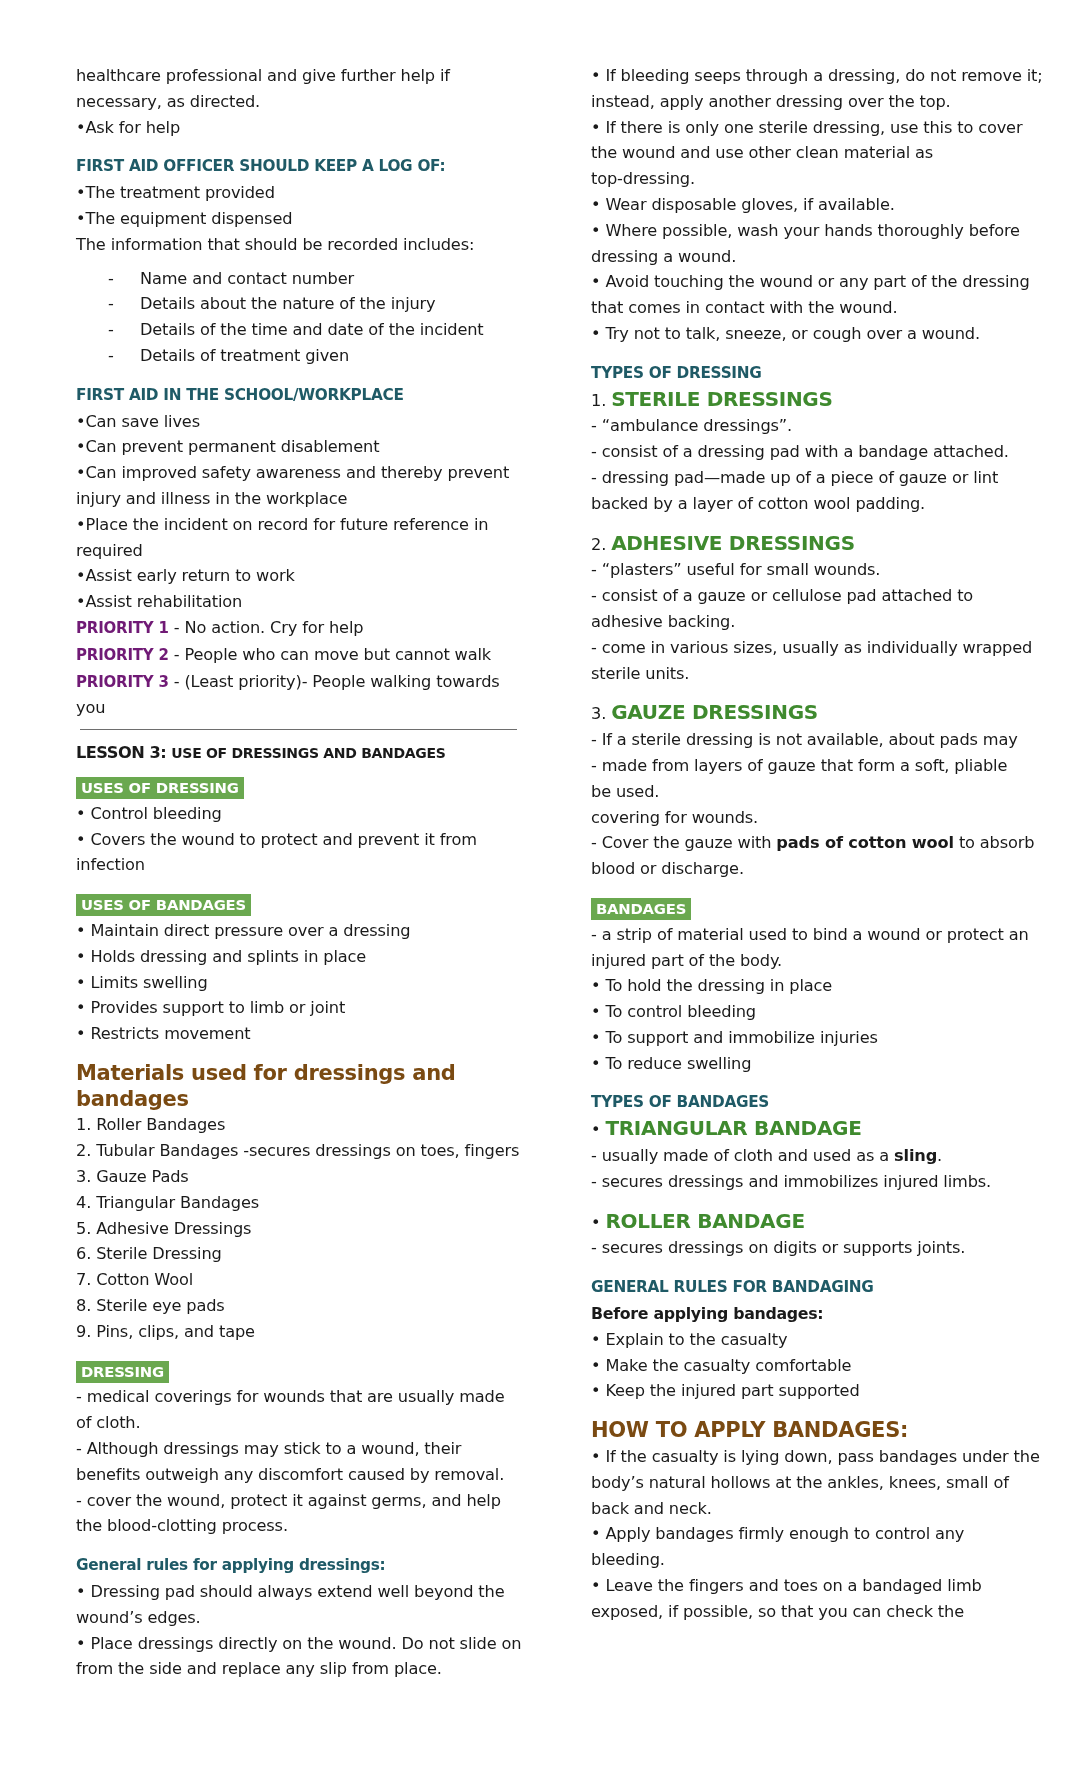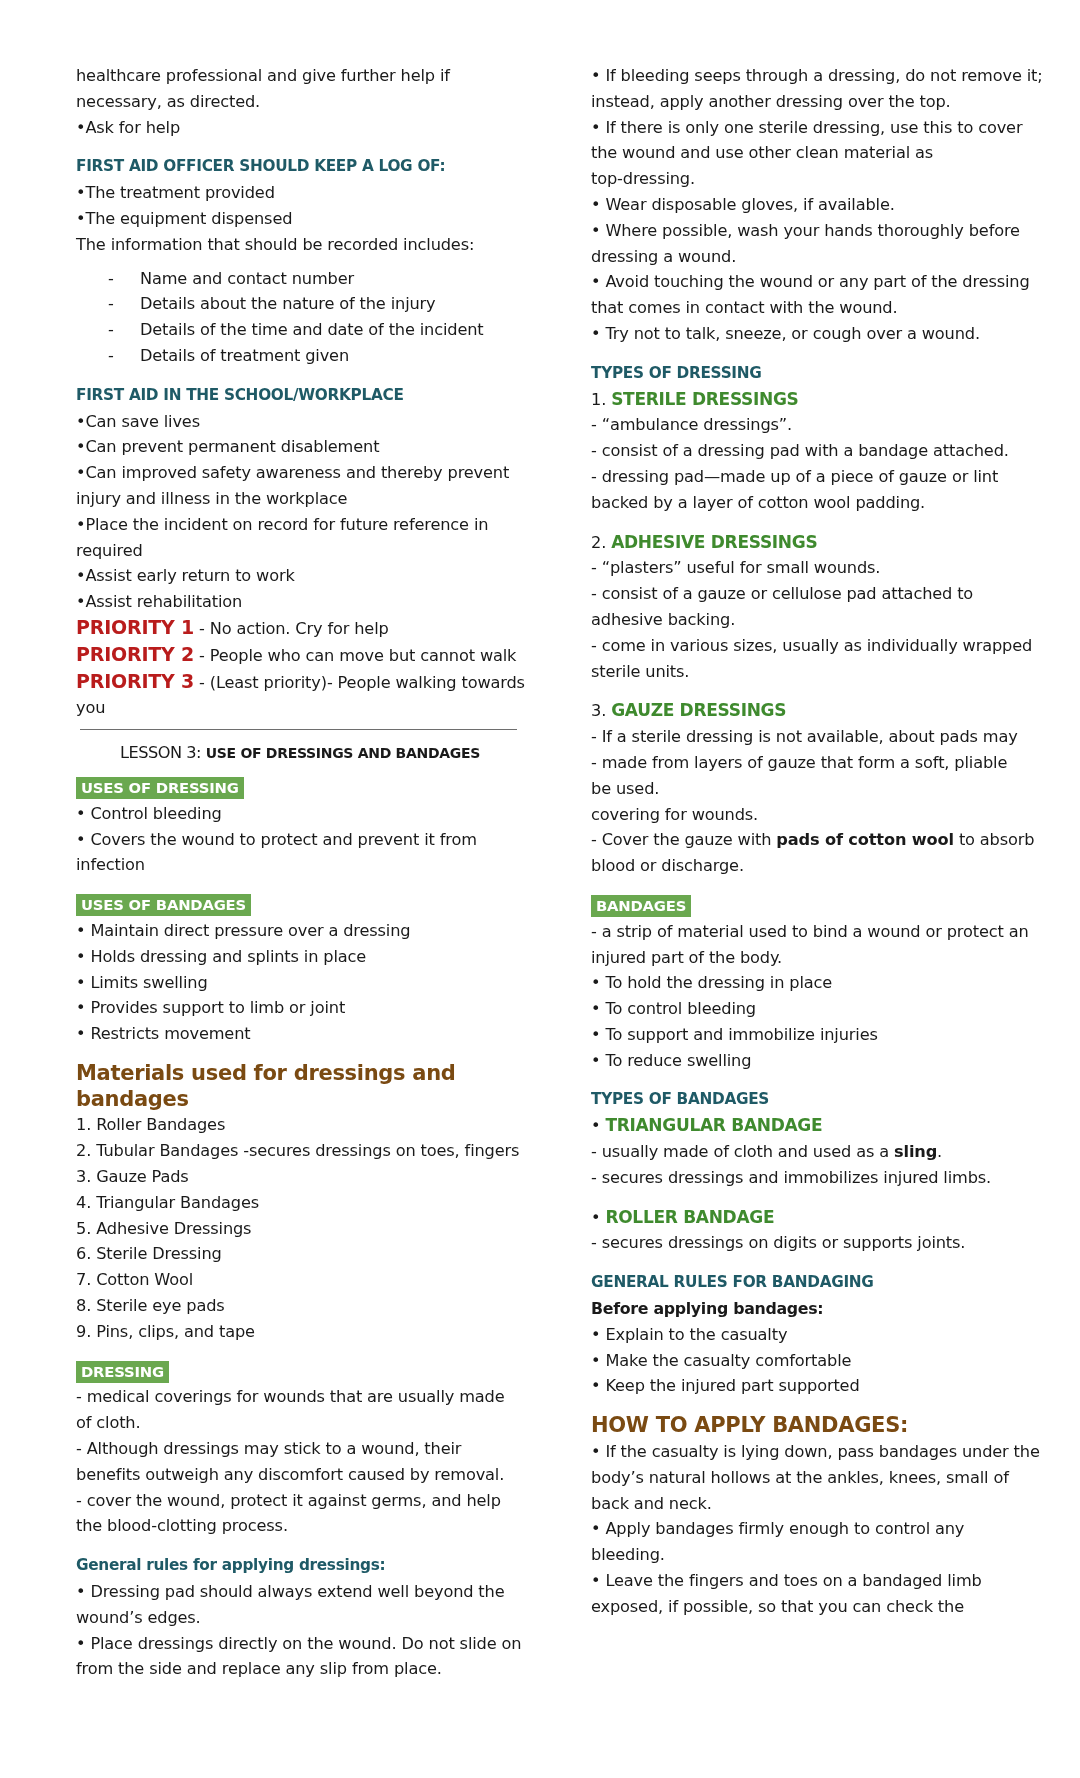--- a/index.html
+++ b/index.html
@@ -7,35 +7,35 @@
     width: 1080px; height: 1778px; position: relative; overflow: hidden;
     font-family: "DejaVu Sans", "Liberation Sans", sans-serif;
     color: #1a1a1a;
   }
   .col { position: absolute; top: 63px; }
   .col-left { left: 76px; width: 450px; }
   .col-right { left: 575px; width: 460px; margin-left: 16px; }
   .line { font-size: 16.2px; line-height: 25.8px; letter-spacing: -0.15px; white-space: nowrap; }
   .h-teal { color: #1f5a66; font-weight: bold; font-size: 15.3px; line-height: 25.8px; letter-spacing: -0.3px; }
   .h-brown { color: #7a4a12; font-weight: bold; font-size: 21px; line-height: 25.8px; letter-spacing: -0.3px; }
-  .h-green { color: #3f8a2e; font-weight: bold; letter-spacing: -0.3px; font-size: 17px; }
-  .h-blue { color: #b91c1c; font-weight: bold; font-size: 19px; letter-spacing: -0.2px; }
+  .h-green { color: #3f8a2e; font-weight: bold; letter-spacing: -0.3px; font-size: 20px; }
+  .h-blue { color: #701a75; font-weight: bold; font-size: 15px; letter-spacing: -0.2px; }
   .badge {
     display: inline-block; background: #6aa84f; color: #ffffff; font-weight: bold;
     font-size: 14.8px; line-height: 22px; padding: 0 5px; letter-spacing: -0.2px; text-align: center;
   }
   .badge-row { height: 25.8px; display: flex; align-items: center; }
   .gap { height: 14px; }
   .gap-sm { height: 8px; }
   .dash-list { padding-left: 32px; }
   .dash-item { display: flex; }
   .dash-item .dash { width: 32px; flex: none; }
   .divider { height: 1px; background: #6e6e6e; margin: 8px 0 10px 4px; width: 437px; }
   .lesson { font-size: 16.2px; line-height: 25.8px; }
-  .lesson .lesson-prefix { font-weight: normal; letter-spacing: -0.5px; margin-left: 44px; }
+  .lesson .lesson-prefix { font-weight: bold; letter-spacing: -0.5px; }
   .lesson .lesson-title { font-weight: bold; letter-spacing: -0.3px; font-size: 14px; text-align: right; }
   b.inl { font-weight: bold; }
   .bold-label { font-weight: bold; font-size: 15.8px; line-height: 25.8px; letter-spacing: -0.3px; }
 </style>
 </head>
 <body>
 
 <div class="col col-left">
 
   <div>

